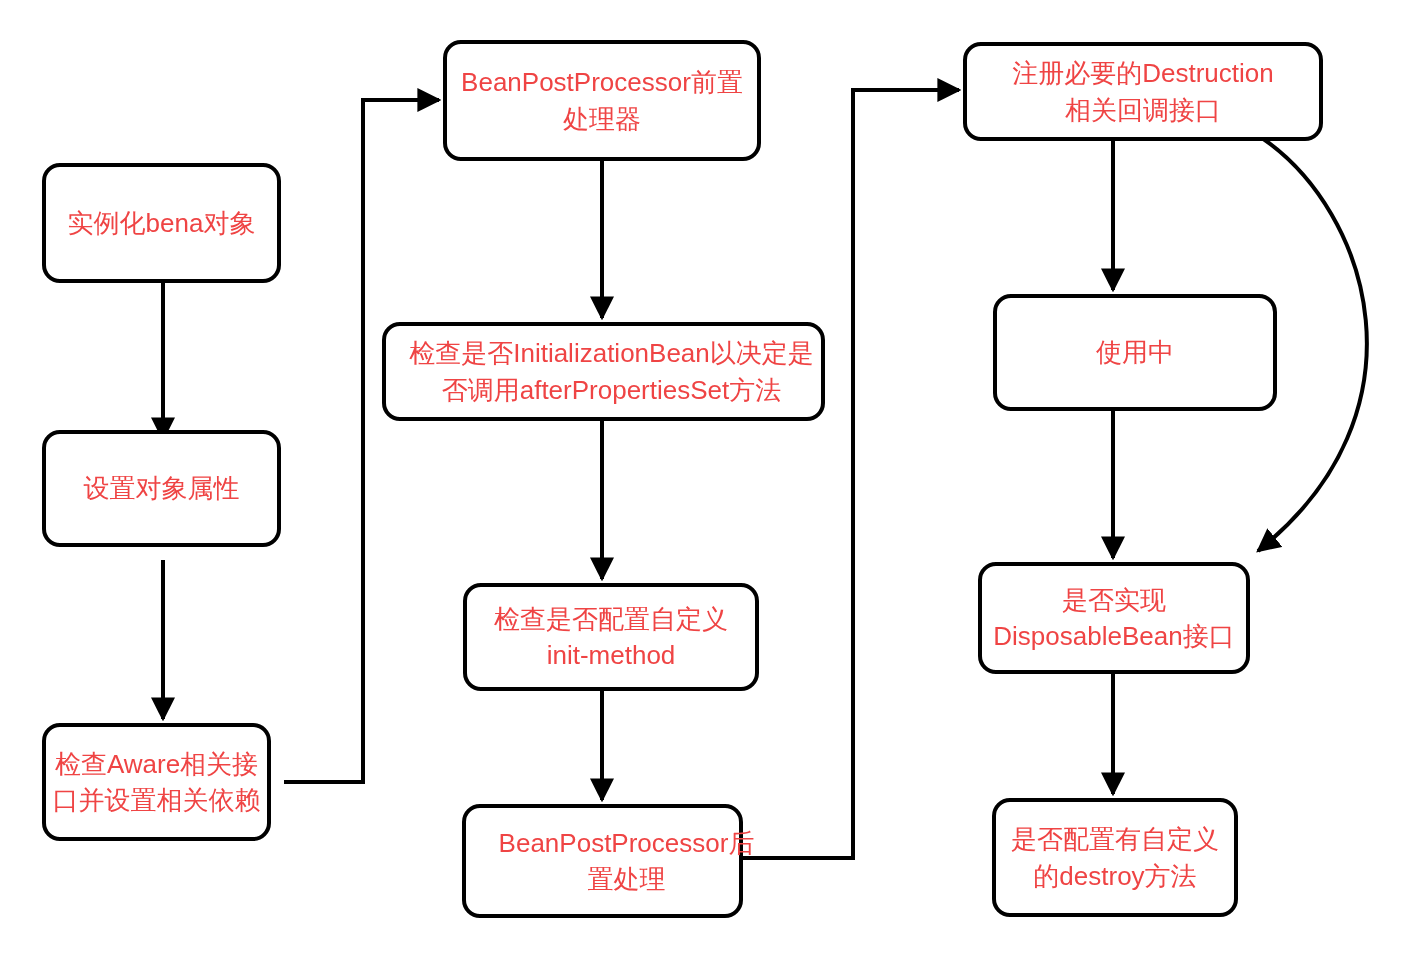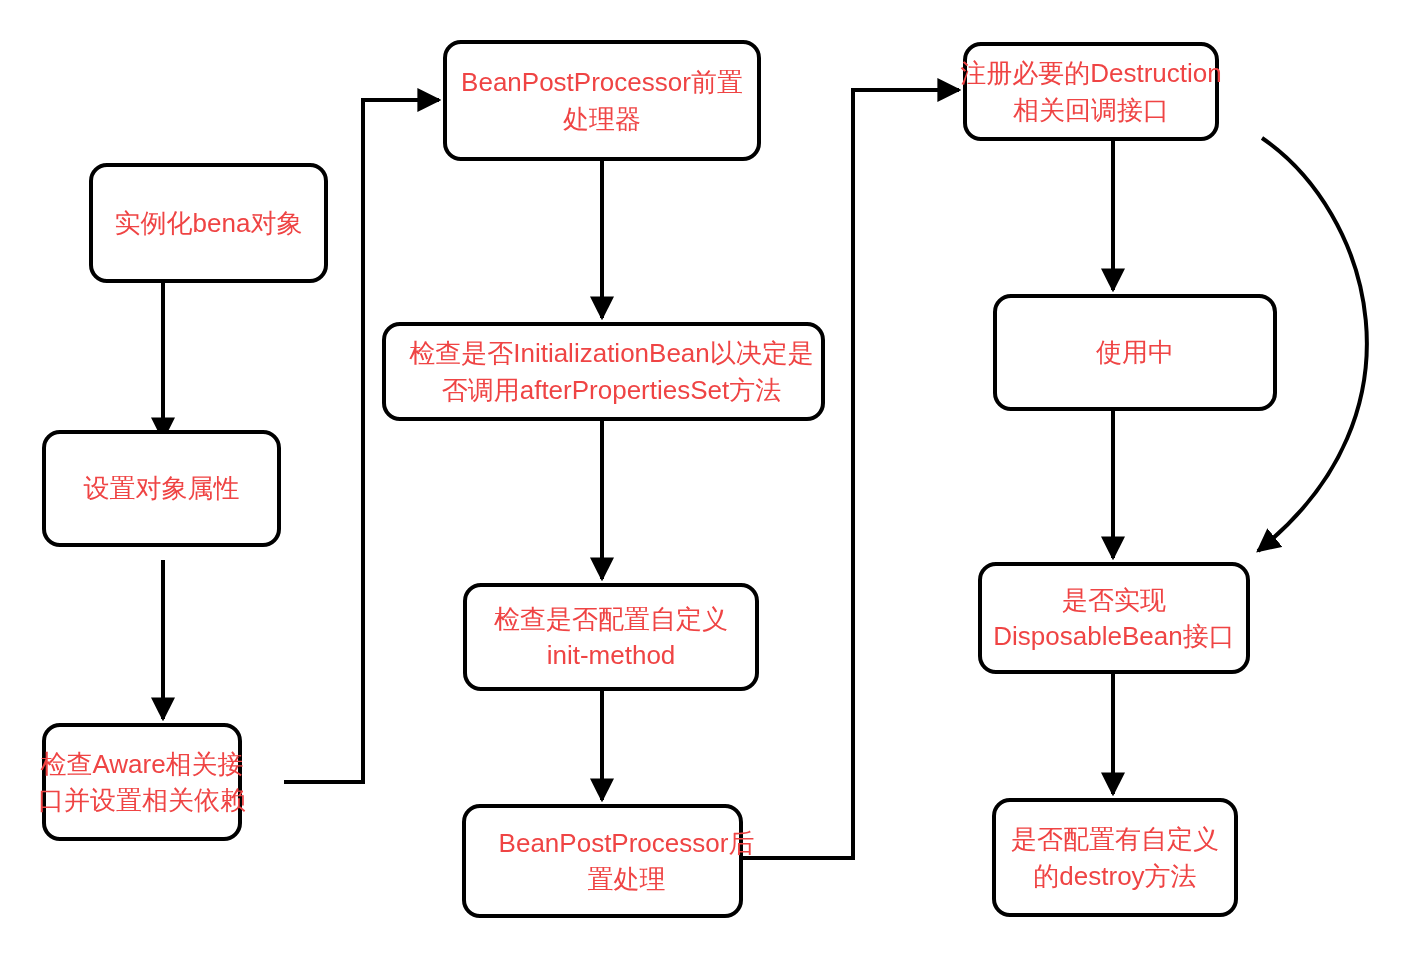--- a/index.html
+++ b/index.html
@@ -36,28 +36,28 @@
     display: flex;
     align-items: center;
     justify-content: center;
     text-align: center;
     font-size: 26px;
     line-height: 1.4;
     color: #ef4444;
     white-space: pre;
   }
   
-  .n-instantiate  { left: 42px;  top: 163px; width: 239px; height: 120px; margin-left: 47px; }
+  .n-instantiate  { left: 42px;  top: 163px; width: 239px; height: 120px; }
   .n-setprops     { left: 42px;  top: 430px; width: 239px; height: 117px; }
-  .n-aware        { left: 42px;  top: 723px; width: 200px; height: 118px; }
+  .n-aware        { left: 42px;  top: 723px; width: 229px; height: 118px; }
   .n-bpp-before   { left: 443px; top: 40px;  width: 318px; height: 121px; }
   .n-initbean     { left: 382px; top: 322px; width: 443px; height: 99px; padding-left: 16px;  }
   .n-initmethod   { left: 463px; top: 583px; width: 296px; height: 108px; }
   .n-bpp-after    { left: 462px; top: 804px; width: 281px; height: 114px; padding-left: 48px; }
-  .n-register     { left: 963px; top: 42px;  width: 256px; height: 99px;  }
+  .n-register     { left: 963px; top: 42px;  width: 360px; height: 99px;  }
   .n-inuse        { left: 993px; top: 294px; width: 284px; height: 117px; }
   .n-disposable   { left: 978px; top: 562px; width: 272px; height: 112px; }
   .n-destroy      { left: 992px; top: 798px; width: 246px; height: 119px; }
 </style>
 </head>
 <body>
 
 <div id="canvas">
 
   <svg id="edges" viewBox="0 0 1420 960" xmlns="http://www.w3.org/2000/svg">

